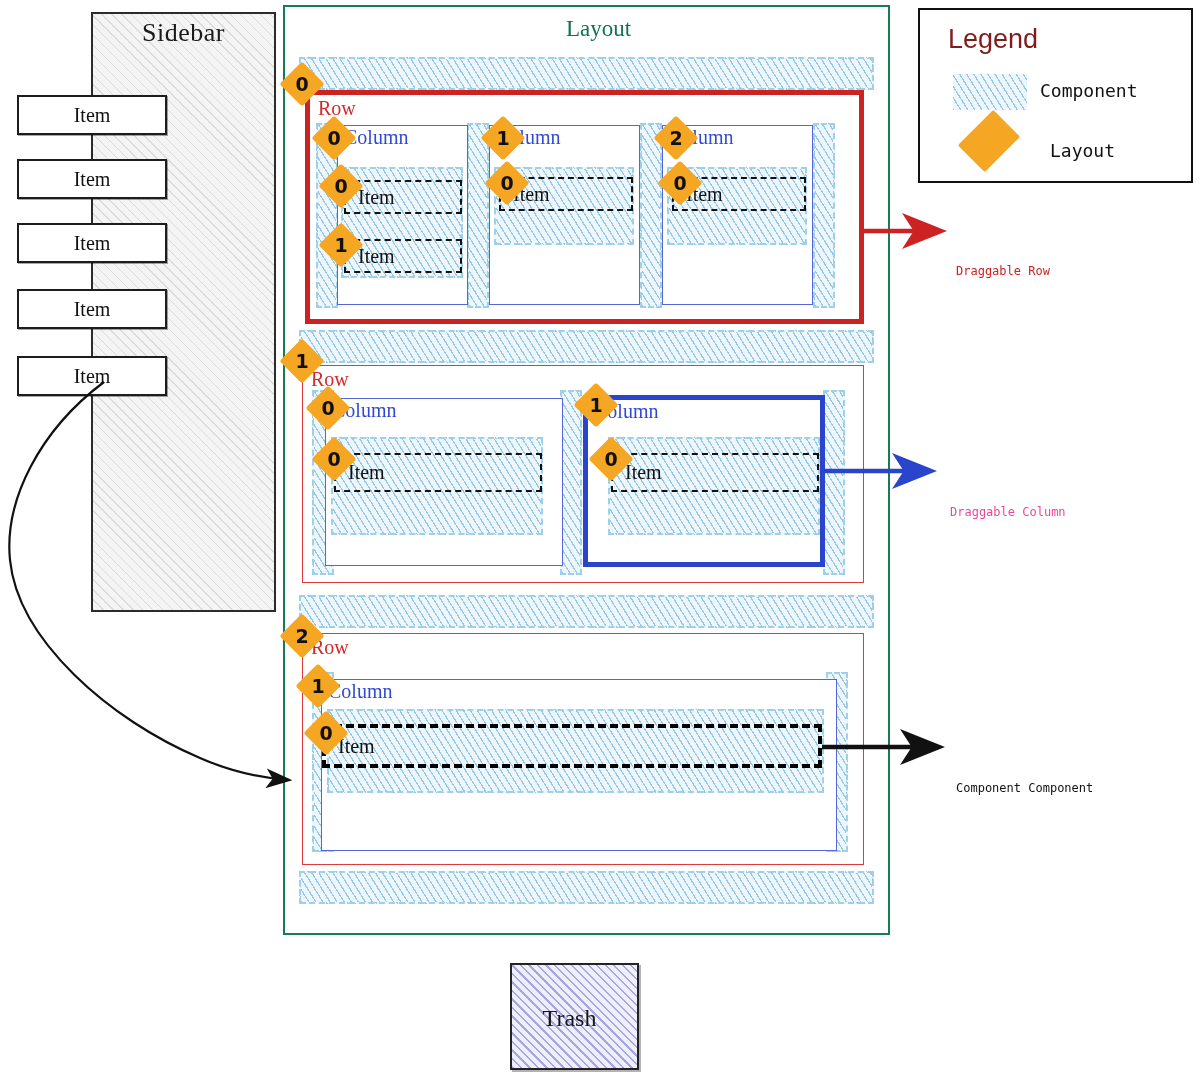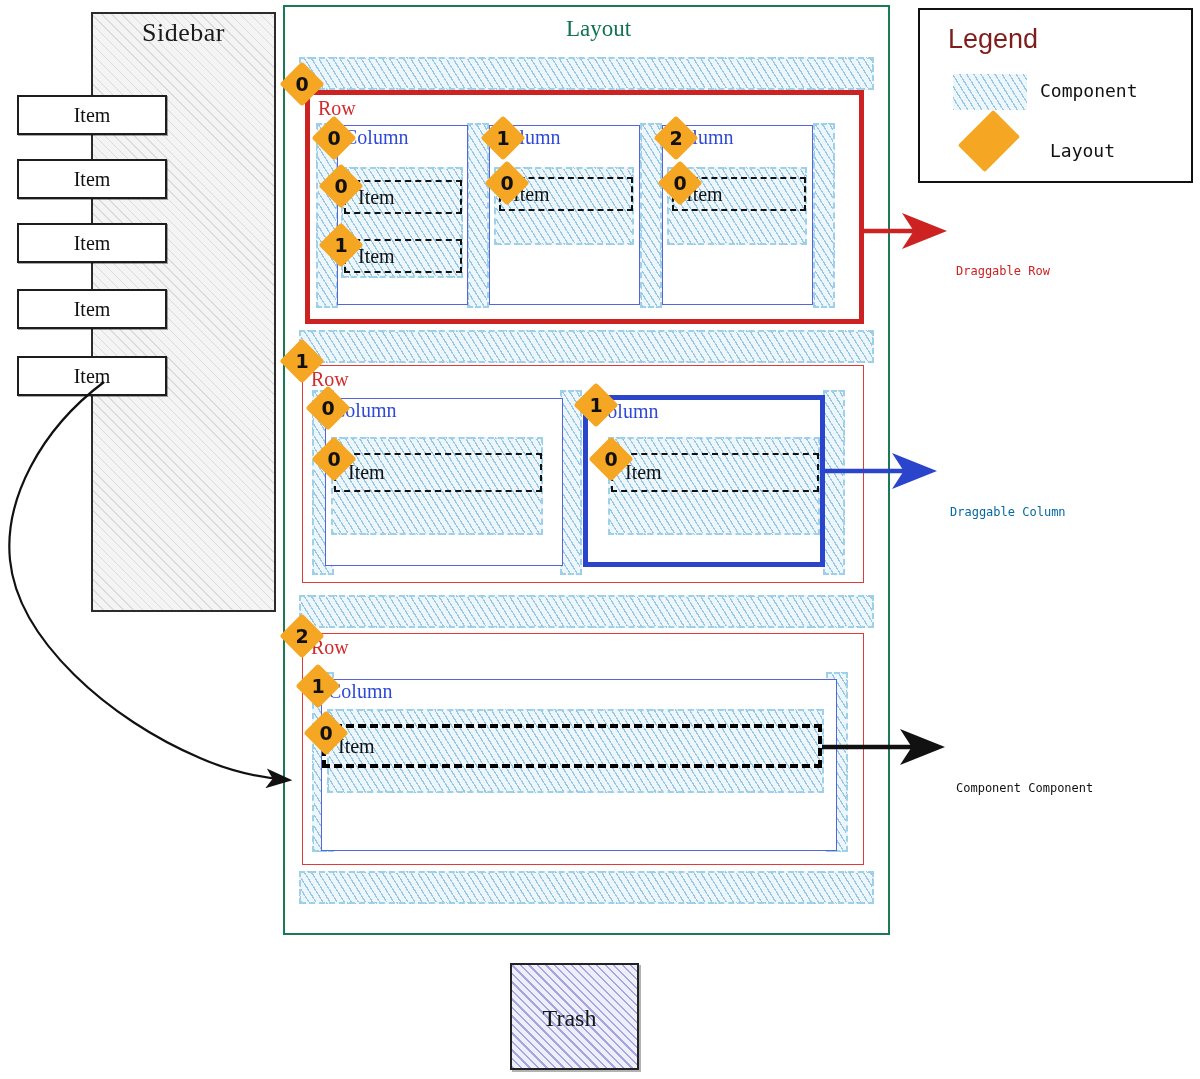--- a/index.html
+++ b/index.html
@@ -102,21 +102,21 @@
   }
   #legend-dz-swatch{left:33px;top:64px;width:74px;height:36px;border:none;}
   #legend-dz-label{position:absolute;left:120px;top:70px;font-size:18px;color:#111;}
   #legend-idx-diamond{left:50px;top:112px;width:38px;height:38px;}
   #legend-idx-diamond .dshape{width:38px;height:50px;top:-6px;border-radius:2px;}
   #legend-idx-label{position:absolute;left:130px;top:130px;font-size:18px;color:#111;}
 
   
   .annot{position:absolute;font-size:12px;white-space:nowrap;margin-top:44px;}
   #annot-row{left:956px;top:220px;color:#cc2222;}
-  #annot-col{left:950px;top:461px;color:#0369a1;}
+  #annot-col{left:950px;top:461px;color:#ec4899;}
   #annot-comp{left:956px;top:737px;color:#111;}
 
   
   #trash{
     left:510px;top:963px;width:129px;height:107px;
     border:2px solid #222;
     background-color:#efeffb;
     background-image:repeating-linear-gradient(45deg,
         rgba(105,105,200,.55) 0px, rgba(105,105,200,.55) 1.6px,
         rgba(255,255,255,0) 1.6px, rgba(255,255,255,0) 6px);

